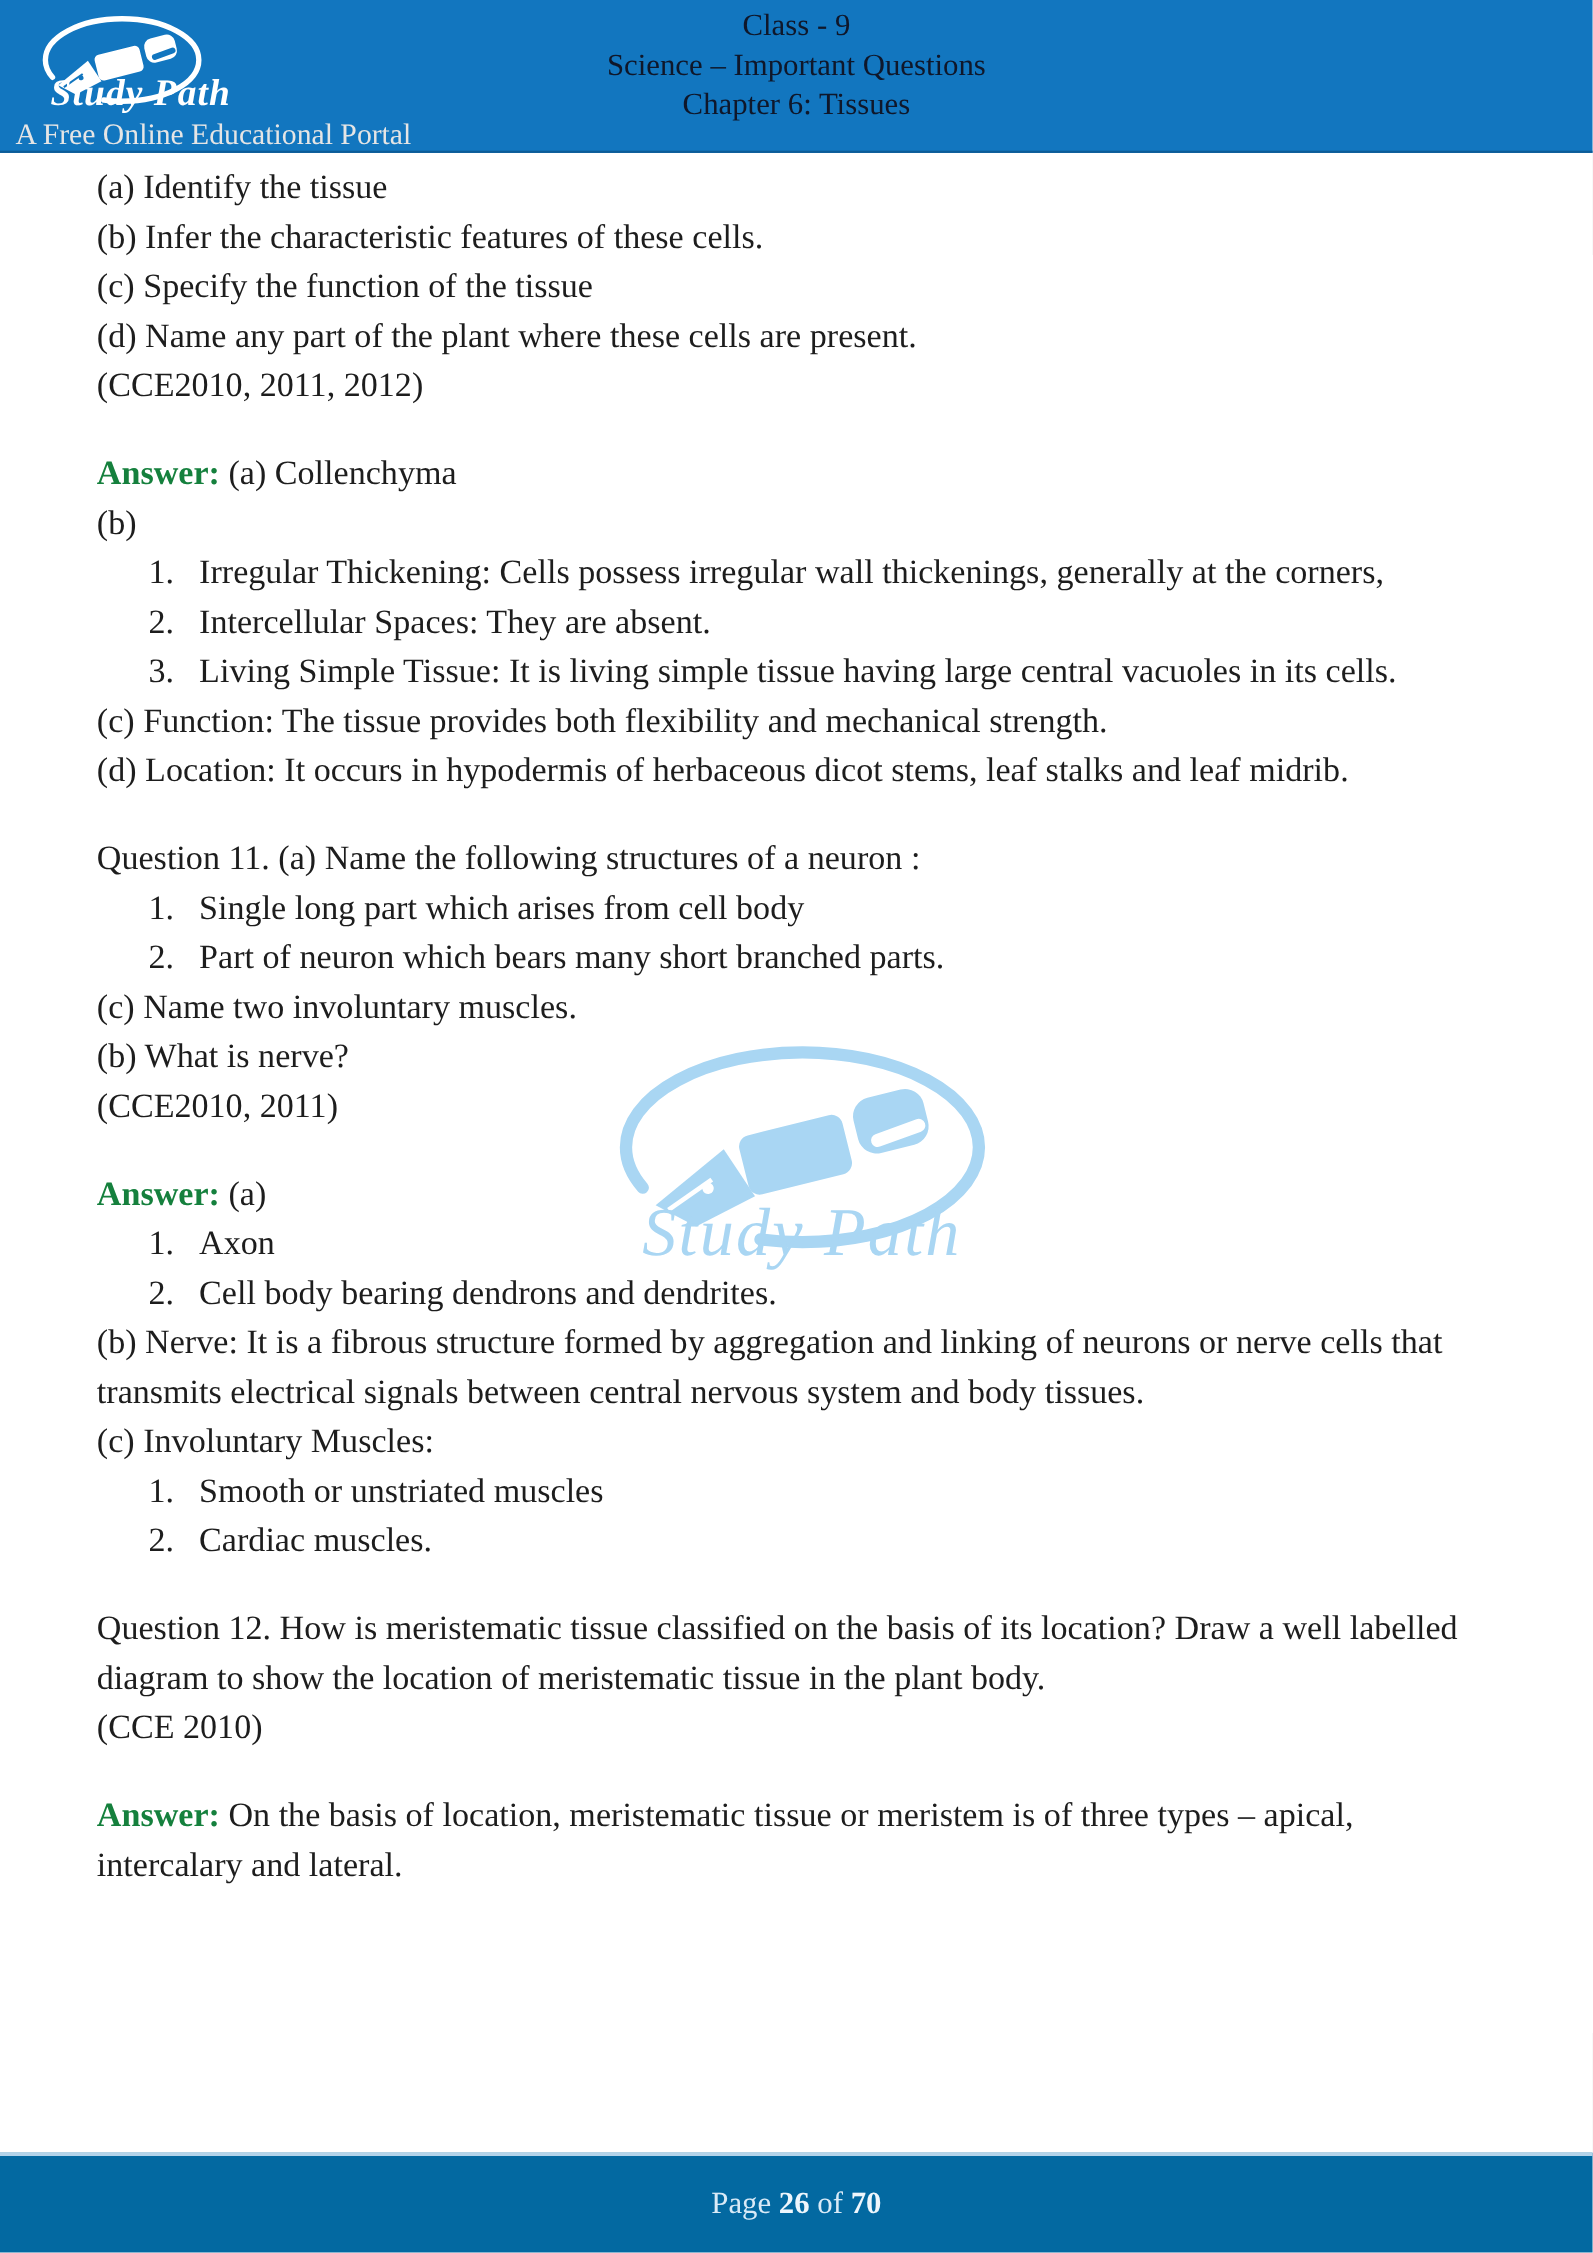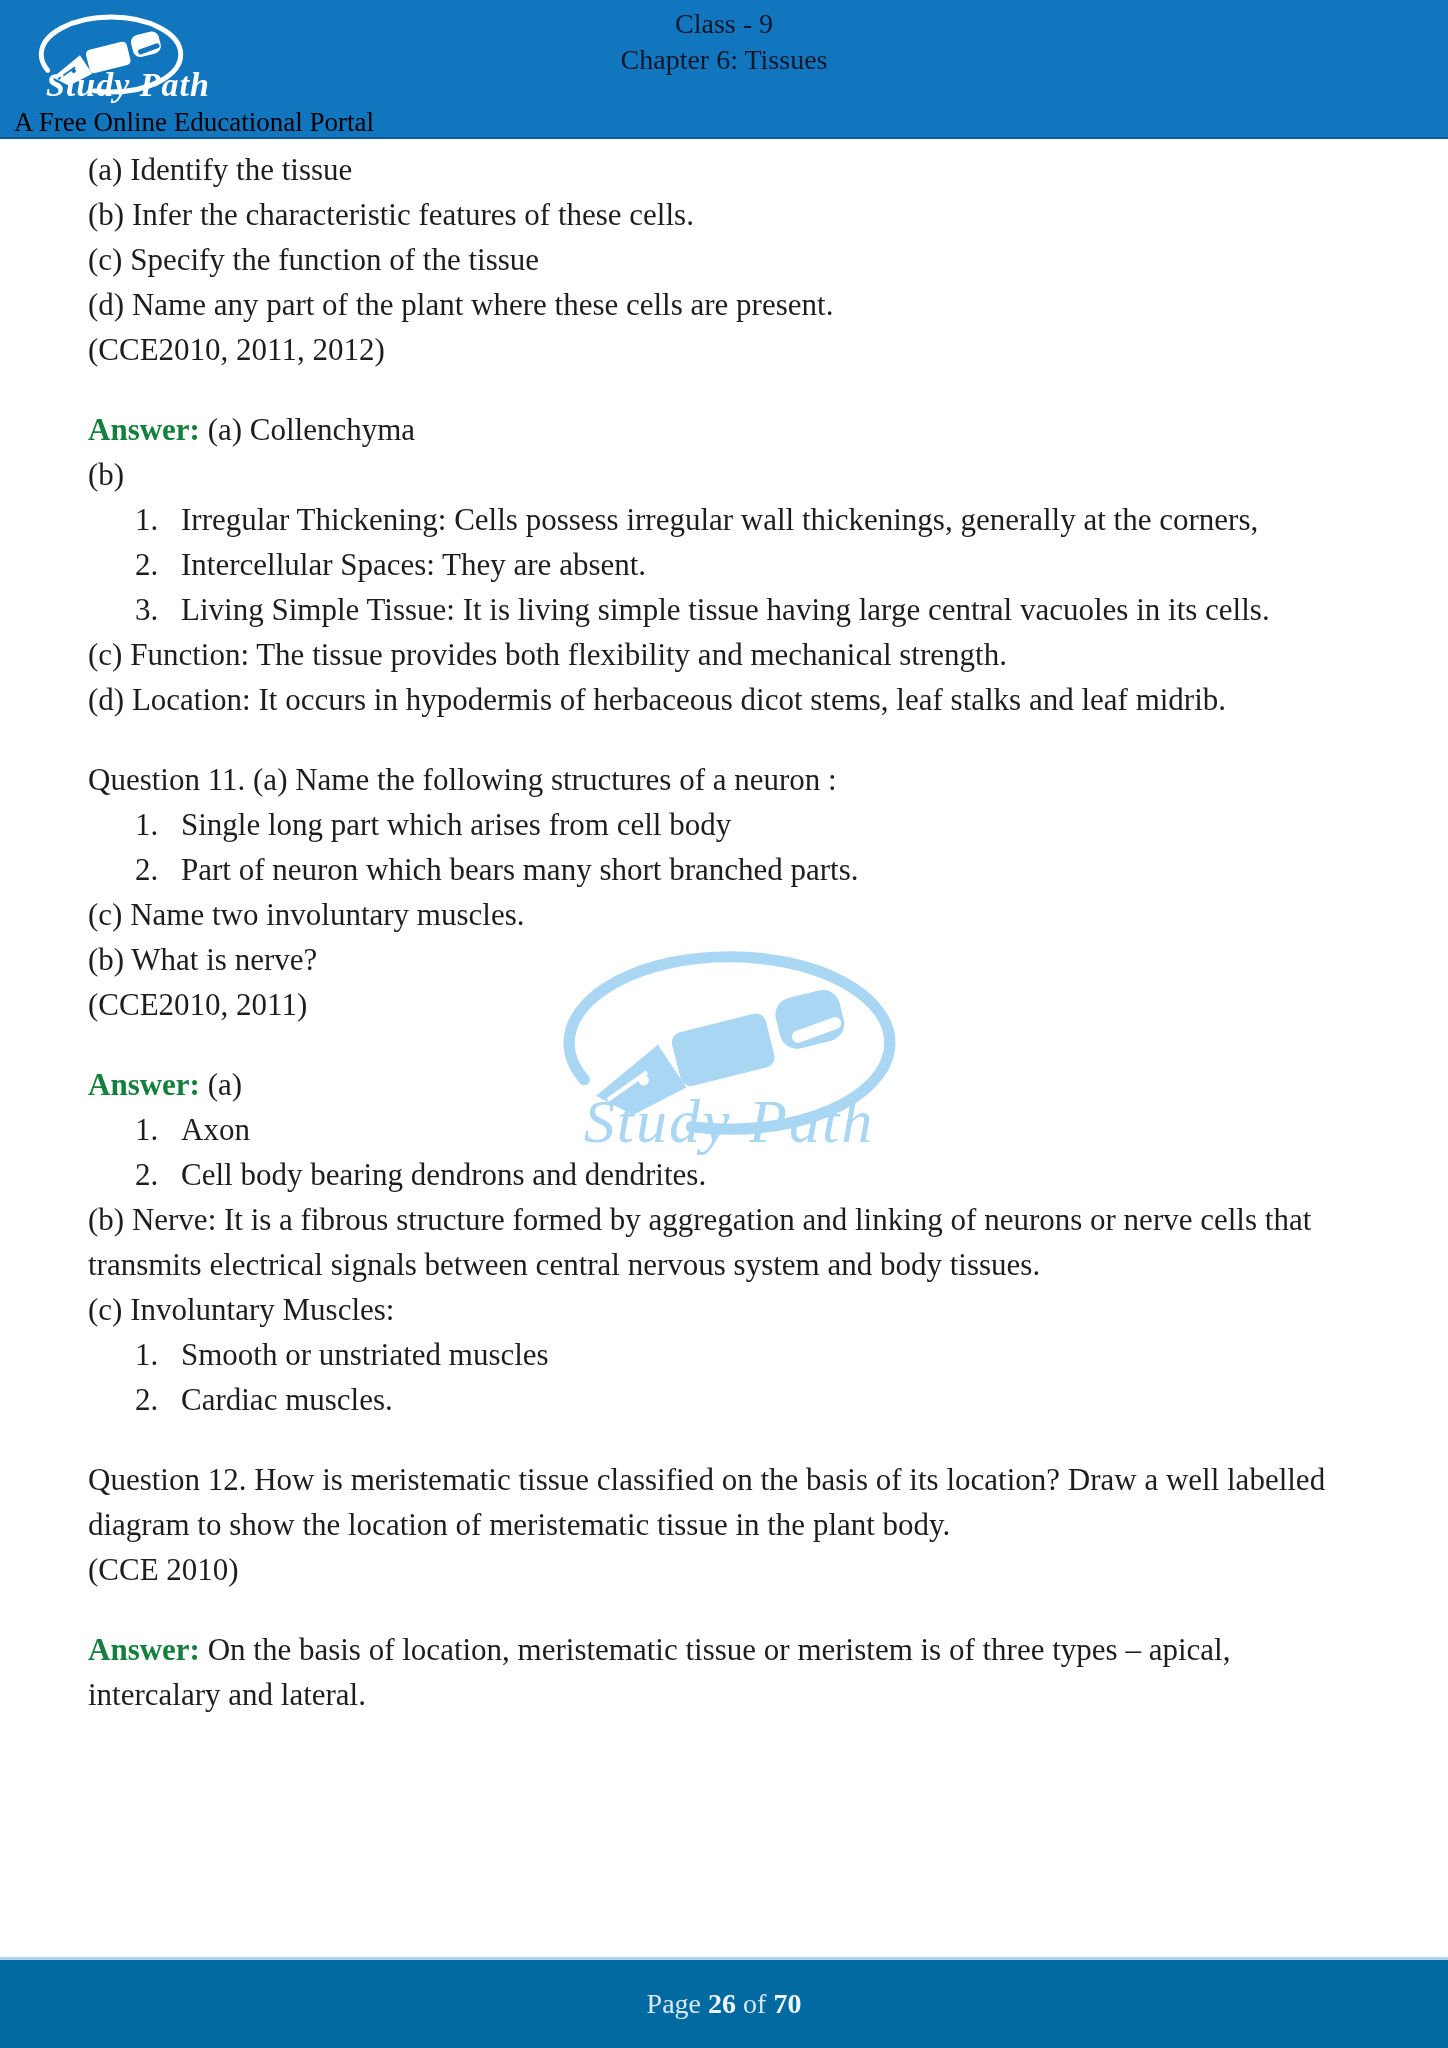--- a/index.html
+++ b/index.html
@@ -6,21 +6,21 @@
   .page{position:relative;width:1448px;height:2048px;background:#ffffff;margin:0 auto;
         font-family:"Liberation Serif","DejaVu Serif",serif;overflow:hidden;}
 
   
   .banner{position:absolute;top:0;left:0;right:0;height:137px;background:#1276bf;
           border-bottom:2px solid #0d5c97;z-index:3;}
   .logo-wrap{position:absolute;left:14px;top:6px;width:400px;height:131px;}
   .logo-mark{position:absolute;left:22px;top:7px;color:#ffffff;--slot:#1276bf;}
   .logo-script{position:absolute;left:32px;top:60px;font-style:italic;font-weight:bold;
                font-size:34px;color:#ffffff;letter-spacing:1px;white-space:nowrap;}
-  .logo-tagline{position:absolute;left:0px;top:101px;font-size:27px;color:#000000;white-space:nowrap;}
+  .logo-tagline{position:absolute;left:0px;top:101px;font-size:27px;color:#e5e5e5;white-space:nowrap;}
   .titles{position:absolute;left:0;right:0;top:6px;text-align:center;color:#0f172a;
           font-size:28px;line-height:36px;}
 
   
   .footer{position:absolute;bottom:0;left:0;right:0;height:88px;background:#0369a1;
           border-top:3px solid #b3d3ea;text-align:center;line-height:88px;
           font-size:28px;color:#d9eaf7;z-index:3;}
   .footer b{color:#eef6fc;}
 
   
@@ -64,20 +64,21 @@
   <header class="banner">
     <div class="logo-wrap">
       <svg class="logo-mark" width="150" height="83" viewBox="0 0 200 110">
         <use href="#pen-logo"></use>
       </svg>
       <div class="logo-script">Study Path</div>
       <div class="logo-tagline">A Free Online Educational Portal</div>
     </div>
     <div class="titles">
       <div>Class - 9</div>
+      <div>Science – Important Questions</div>
       <div>Chapter 6: Tissues</div>
     </div>
   </header>
 
   <div class="watermark">
     <svg class="wm-mark" width="345" height="190" viewBox="0 0 200 110">
       <use href="#pen-logo"></use>
     </svg>
     <div class="wm-script">Study Path</div>
   </div>

